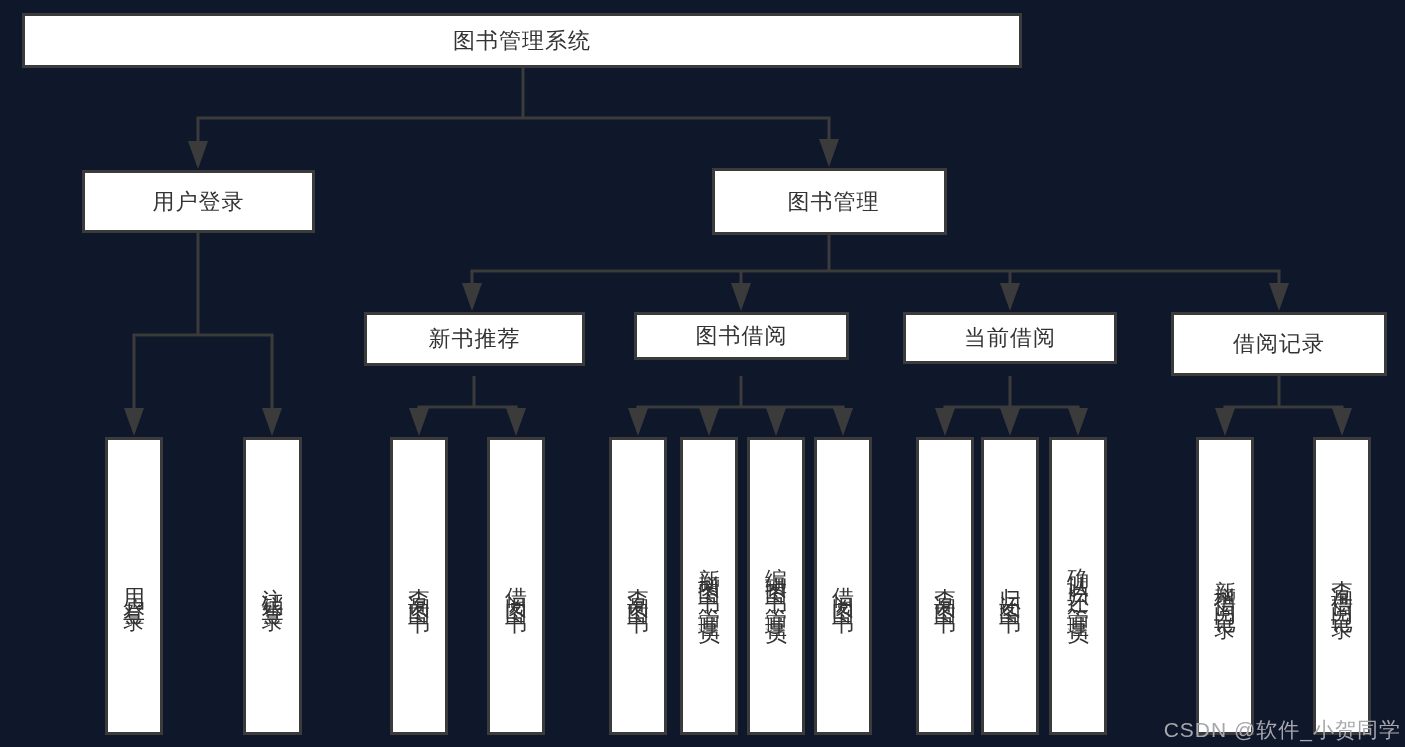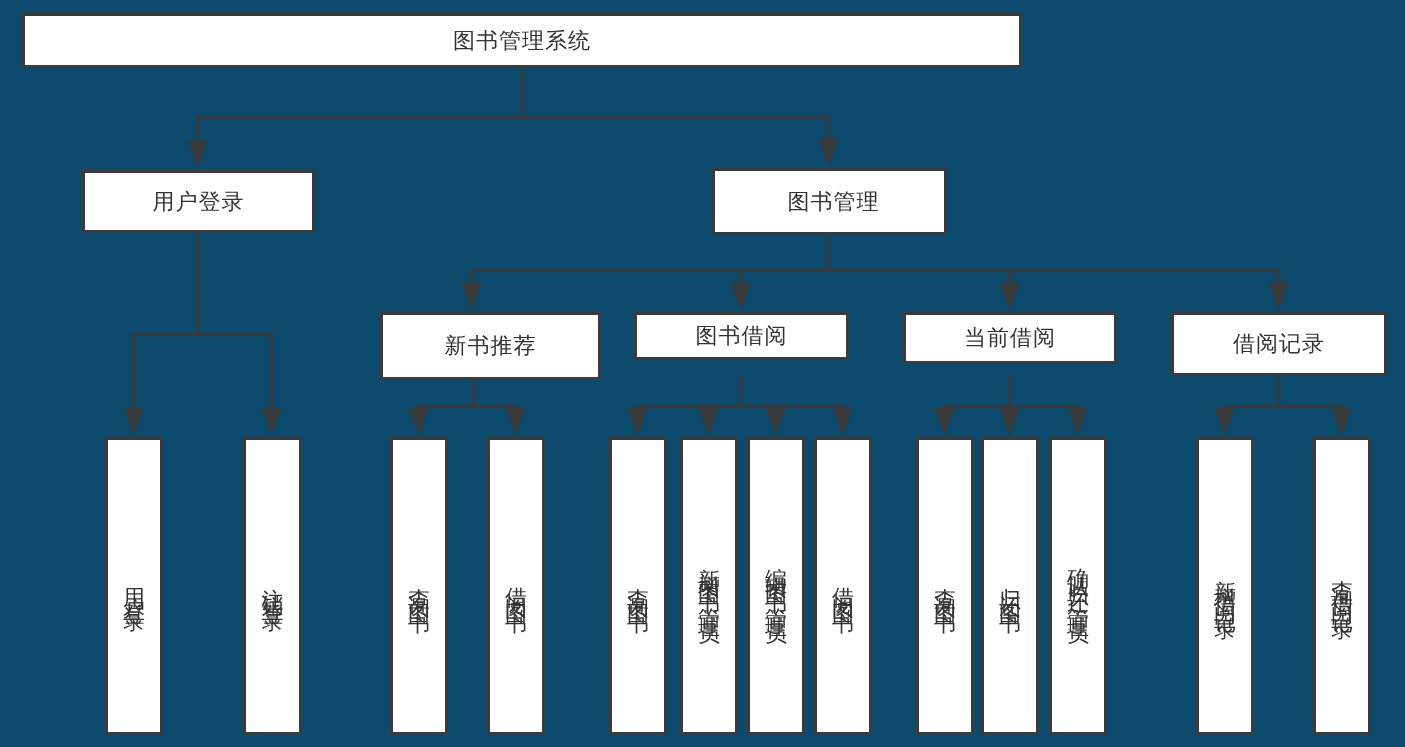--- a/index.html
+++ b/index.html
@@ -1,17 +1,17 @@
 <!DOCTYPE html>
 <html><head>
 <meta charset="utf-8">
 <style>
   html,body{margin:0;padding:0;background:#ffffff;}
   body{width:1405px;height:747px;overflow:hidden;font-family:"Liberation Sans",sans-serif;}
-  .canvas{position:relative;width:1405px;height:747px;background:#0c4a6e;}
+  .canvas{position:relative;width:1405px;height:747px;background:#0f172a;}
   .canvas svg{position:absolute;left:0;top:0;}
   .node{
     position:absolute;
     box-sizing:border-box;
     background:#ffffff;
     border:3px solid #3b3b3b;
     display:flex;
     align-items:center;
     justify-content:center;
     color:#333333;
@@ -101,21 +101,21 @@
   <div id="nodes">
       <div class="node h" style="left: 22px; top: 13px; width: 1000px; height: 55px;">
         <span class="label">图书管理系统</span>
       </div>
       <div class="node h" style="left: 82px; top: 170px; width: 233px; height: 63px;">
         <span class="label">用户登录</span>
       </div>
       <div class="node h" style="left: 712px; top: 168px; width: 235px; height: 67px; padding-left: 8px;">
         <span class="label">图书管理</span>
       </div>
-      <div class="node h" style="left: 364px; top: 312px; width: 221px; height: 68px; margin-left: 16px;">
+      <div class="node h" style="left: 364px; top: 312px; width: 221px; height: 54px;">
         <span class="label">新书推荐</span>
       </div>
       <div class="node h" style="left: 634px; top: 312px; width: 215px; height: 48px;">
         <span class="label">图书借阅</span>
       </div>
       <div class="node h" style="left: 903px; top: 312px; width: 214px; height: 52px;">
         <span class="label">当前借阅</span>
       </div>
       <div class="node h" style="left: 1171px; top: 312px; width: 216px; height: 64px;">
         <span class="label">借阅记录</span>
@@ -153,13 +153,14 @@
       <div class="node v" style="left: 1049px; top: 437px; width: 58px; height: 298px;">
         <span class="label">确认归还（管理员）</span>
       </div>
       <div class="node v" style="left: 1196px; top: 437px; width: 58px; height: 298px;">
         <span class="label">新增借阅记录</span>
       </div>
       <div class="node v" style="left: 1313px; top: 437px; width: 58px; height: 298px;">
         <span class="label">查询借阅记录</span>
       </div>
     </div>
+  <div class="watermark">CSDN @软件_小贺同学</div>
 </div>
 
 </body></html>

